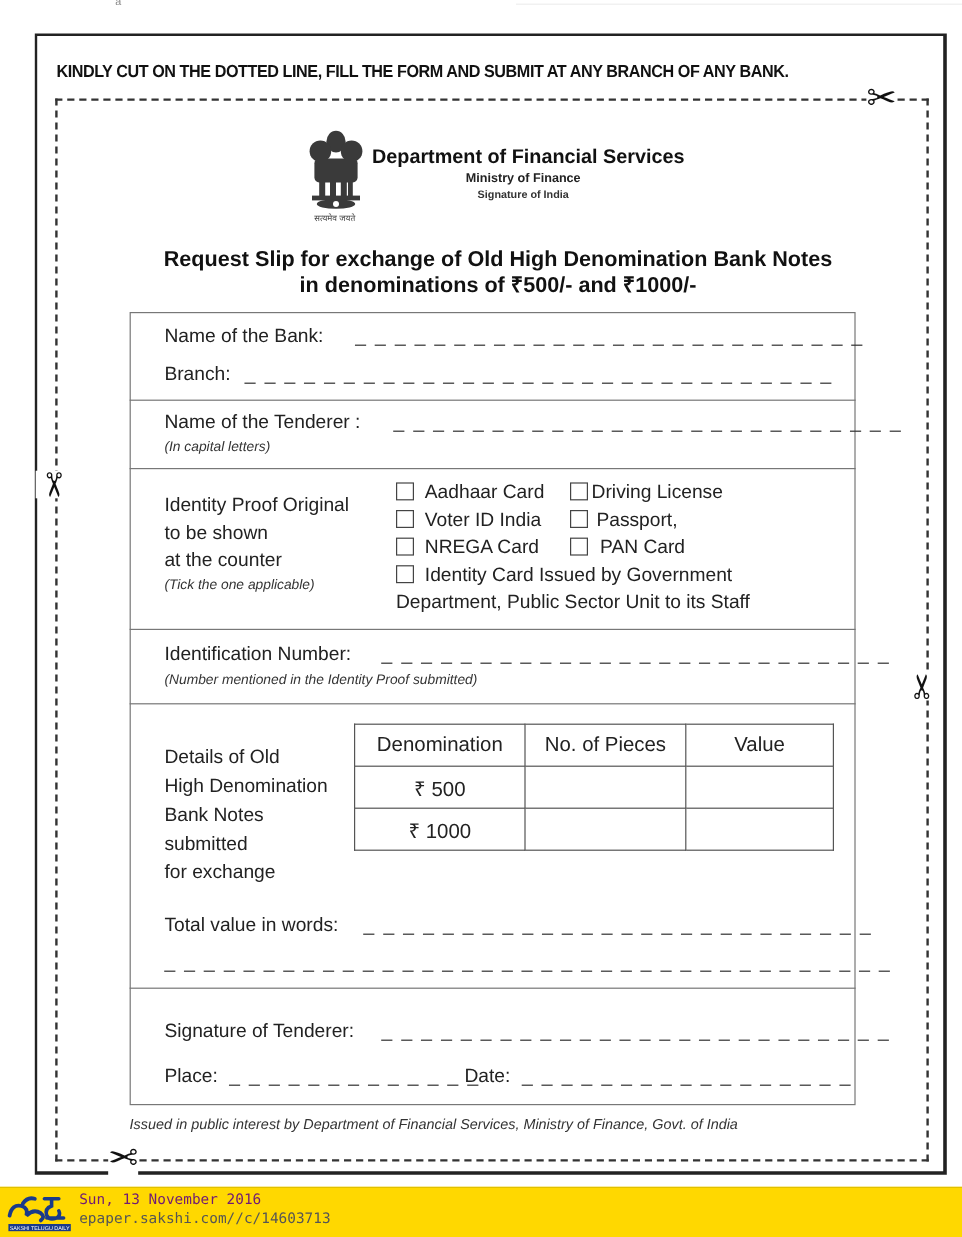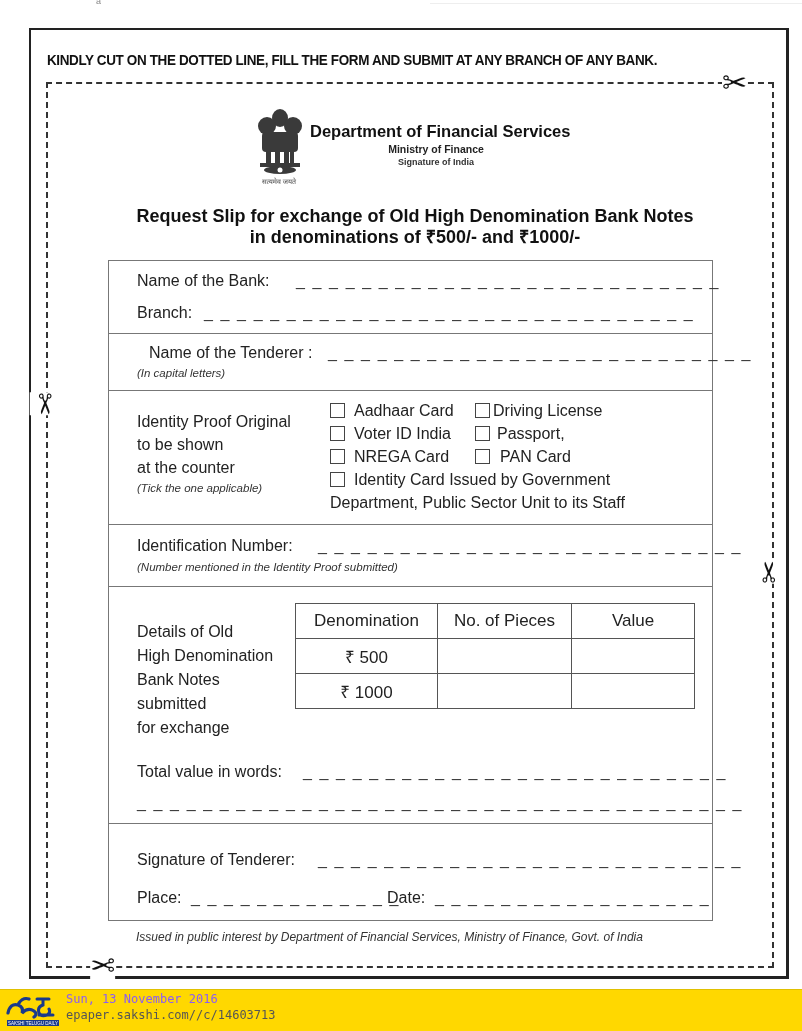--- a/index.html
+++ b/index.html
@@ -62,28 +62,28 @@
 
     .notes-table {
       left: 295px; top: 603px; border-collapse: collapse;
     }
     .notes-table td {
       border: 1.3px solid #555; font-size: 17px; color: #222; text-align: center;
       height: 34px; padding: 0; vertical-align: middle;
     }
     .notes-table tr.hdr td { height: 34px; }
 
-    .footer-note { left: 108px; top: 930px; font-size: 12px; font-style: italic; color: #333; white-space: nowrap; margin-left: 28px; }
+    .footer-note { left: 108px; top: 930px; font-size: 12px; font-style: italic; color: #333; white-space: nowrap; }
 
     .bottom-bar {
       left: 0; top: 989px; width: 802px; height: 42px; background: #ffd800;
       border-top: 1px solid #e0c000;
     }
     .sakshi-logo { left: 5px; top: 993px; width: 56px; height: 34px; }
-    .bar-date { left: 66px; top: 992px; font-family: "DejaVu Sans Mono", monospace; font-size: 12px; color: #8b5cf6; }
+    .bar-date { left: 66px; top: 992px; font-family: "DejaVu Sans Mono", monospace; font-size: 12px; color: #701a75; }
     .bar-url  { left: 66px; top: 1008px; font-family: "DejaVu Sans Mono", monospace; font-size: 12px; color: #555; }
   </style>
 </head>
 <body>
 
 <div class="abs top-strip"></div>
 <div class="abs tiny-mark">a</div>
 
 <div class="abs outer-frame"></div>
 <div class="abs instruction">KINDLY CUT ON THE DOTTED LINE, FILL THE FORM AND SUBMIT AT ANY BRANCH OF ANY BANK.</div>
@@ -124,21 +124,21 @@
 <div class="abs divider" style="top:390px"></div>
 <div class="abs divider" style="top:524px"></div>
 <div class="abs divider" style="top:586px"></div>
 <div class="abs divider" style="top:823px"></div>
 
 <div class="abs label" style="left:137px; top:272px">Name of the Bank:</div>
 <div class="abs dashes" style="left:296px; top:272px">_ _ _ _ _ _ _ _ _ _ _ _ _ _ _ _ _ _ _ _ _ _ _ _ _ _</div>
 <div class="abs label" style="left:137px; top:304px">Branch:</div>
 <div class="abs dashes" style="left:204px; top:304px">_ _ _ _ _ _ _ _ _ _ _ _ _ _ _ _ _ _ _ _ _ _ _ _ _ _ _ _ _ _</div>
 
-<div class="abs label" style="left:149px; top:344px">Name of the Tenderer :</div>
+<div class="abs label" style="left:137px; top:344px">Name of the Tenderer :</div>
 <div class="abs dashes" style="left:328px; top:344px">_ _ _ _ _ _ _ _ _ _ _ _ _ _ _ _ _ _ _ _ _ _ _ _ _ _</div>
 <div class="abs hint" style="left:137px; top:367px">(In capital letters)</div>
 
 <div class="abs label" style="left:137px; top:413px">Identity Proof Original</div>
 <div class="abs label" style="left:137px; top:436px">to be shown</div>
 <div class="abs label" style="left:137px; top:459px">at the counter</div>
 <div class="abs hint" style="left:137px; top:482px">(Tick the one applicable)</div>
 
 <div class="abs opt" style="left:330px; top:402px"><span class="checkbox"></span><span>Aadhaar Card</span></div>
 <div class="abs opt" style="left:475px; top:402px"><span class="checkbox" style="margin-right:3px"></span><span>Driving License</span></div>

